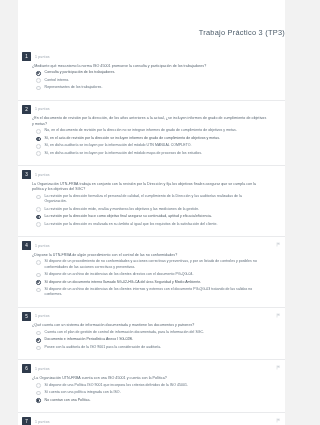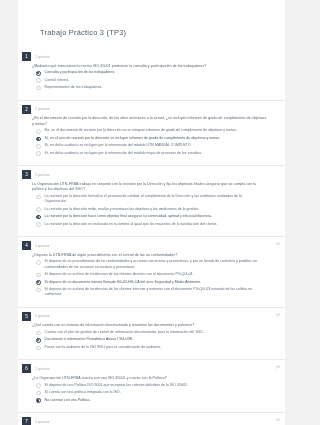--- a/index.html
+++ b/index.html
@@ -19,20 +19,21 @@
     left: 18px; top: 0;
     width: 267px; min-height: 425px;
     background: #ffffff;
   }
   .doc-title {
     font-size: 7.4px;
     color: #4a5a68;
     letter-spacing: 0.25px;
     padding: 28px 0 0 22px;
     font-weight: 400;
+    text-align: right;
   }
   .questions { padding: 0 0 0 0; margin-top: 11px; }
 
   .q-block {
     position: relative;
     padding: 4px 12px 7px 4px;
     border-top: 1px solid #e9eaec;
   }
   .q-block:first-child { border-top: none; }
 

